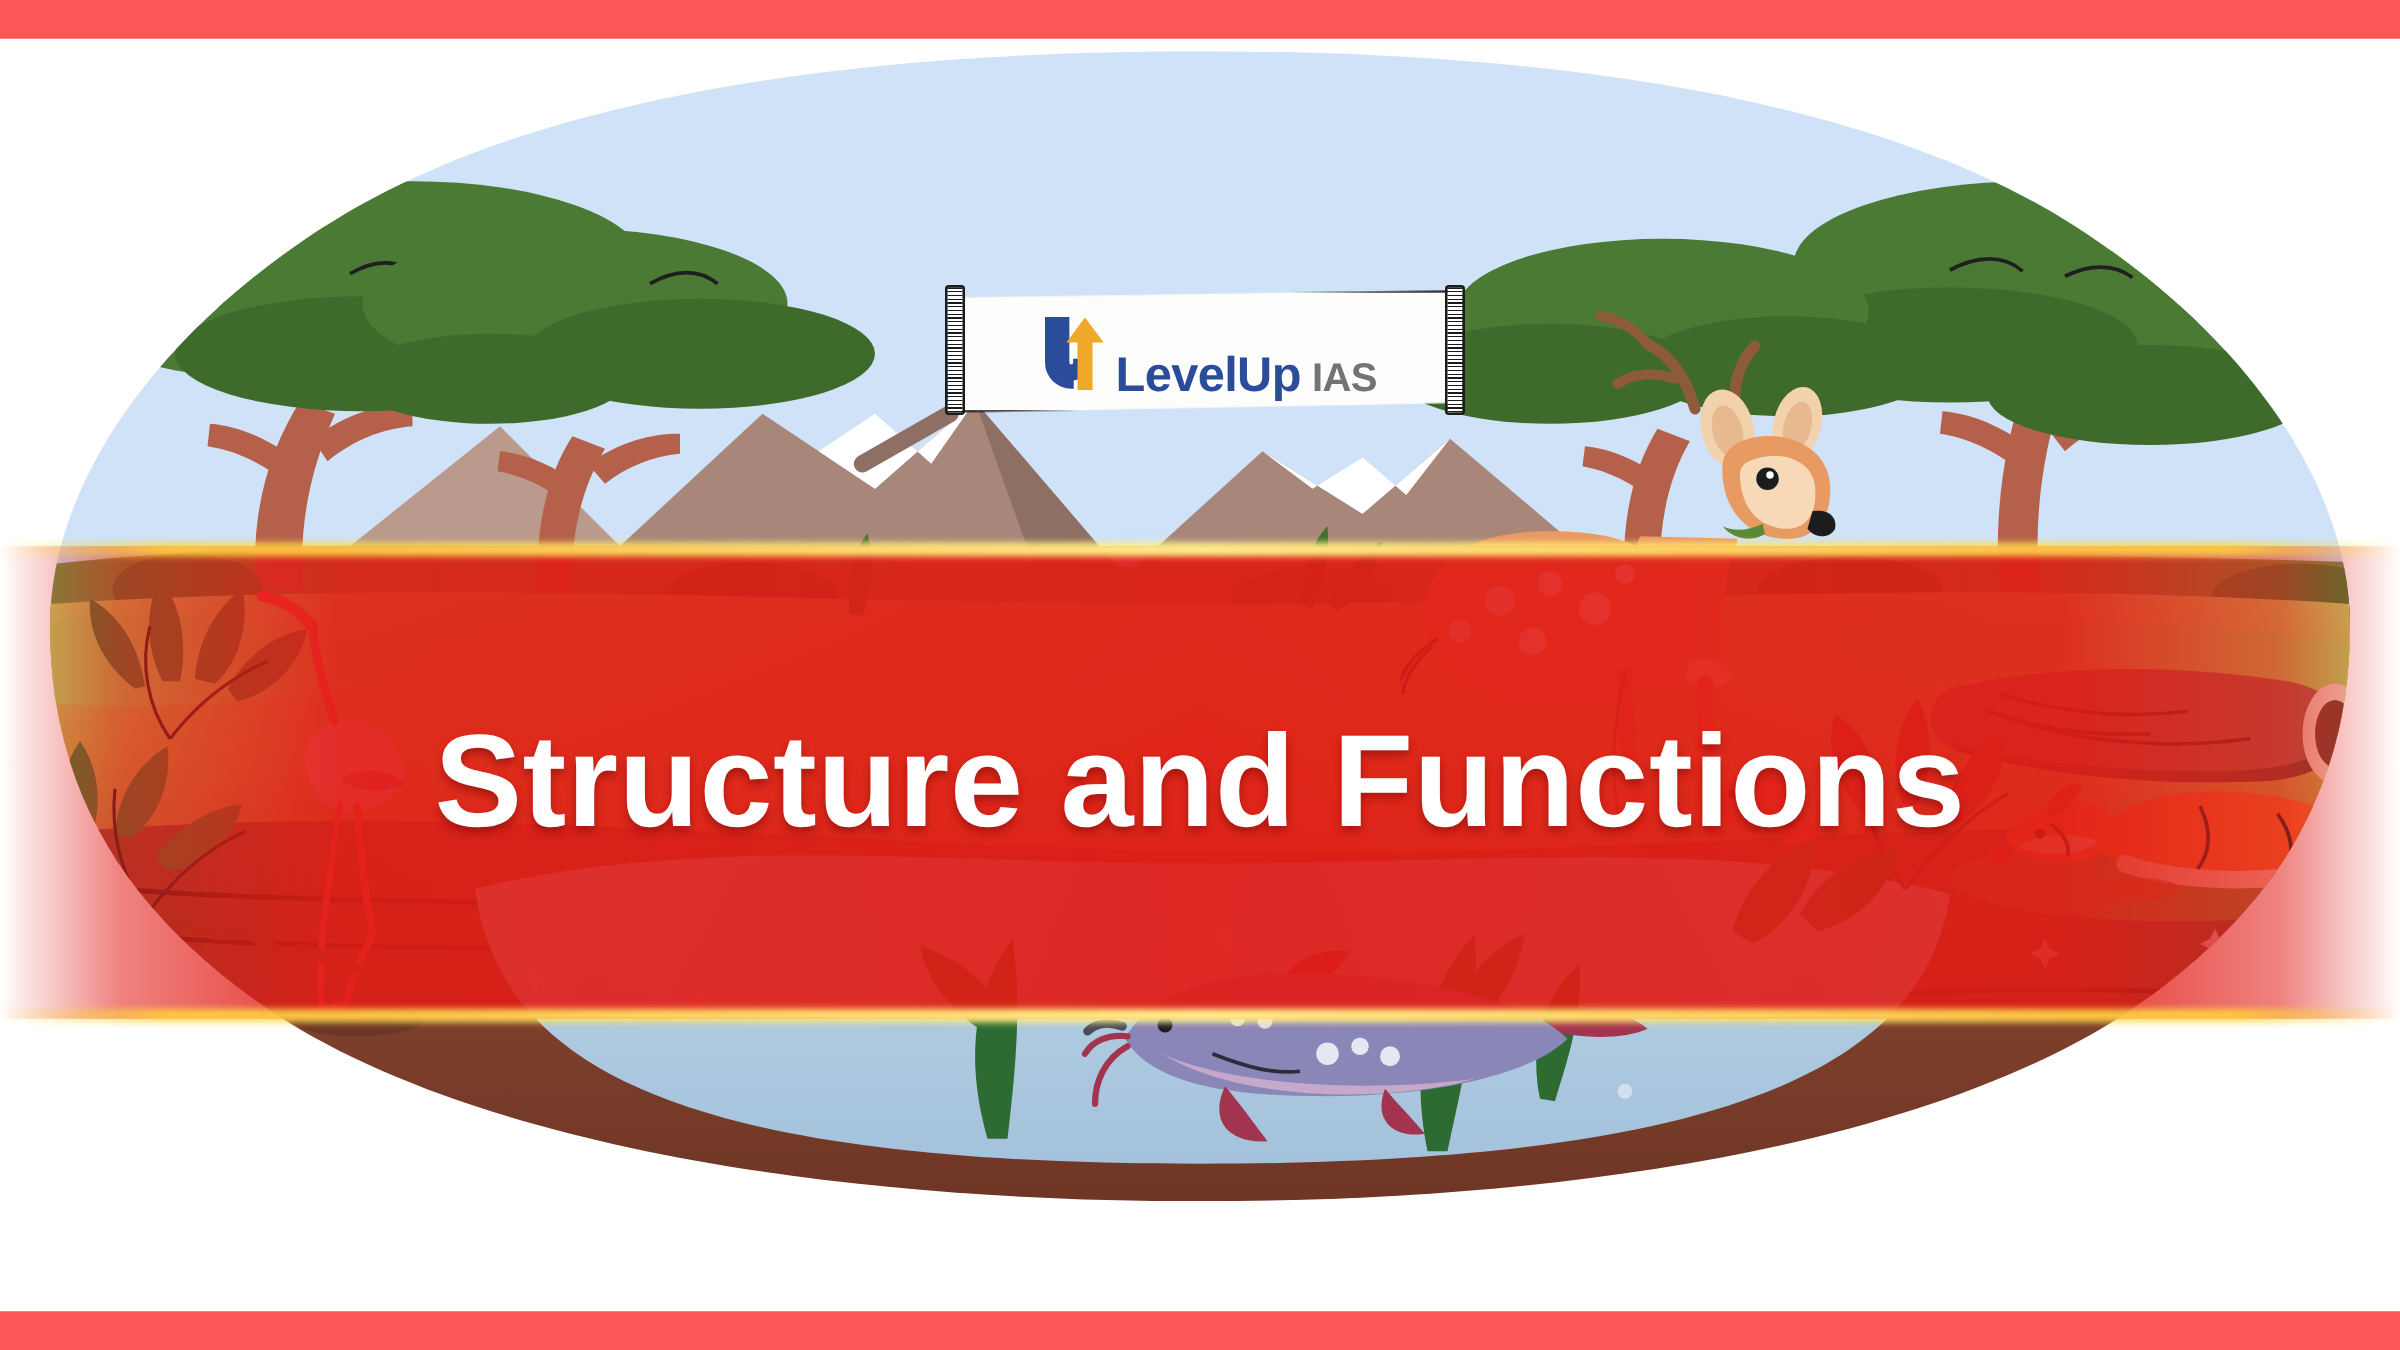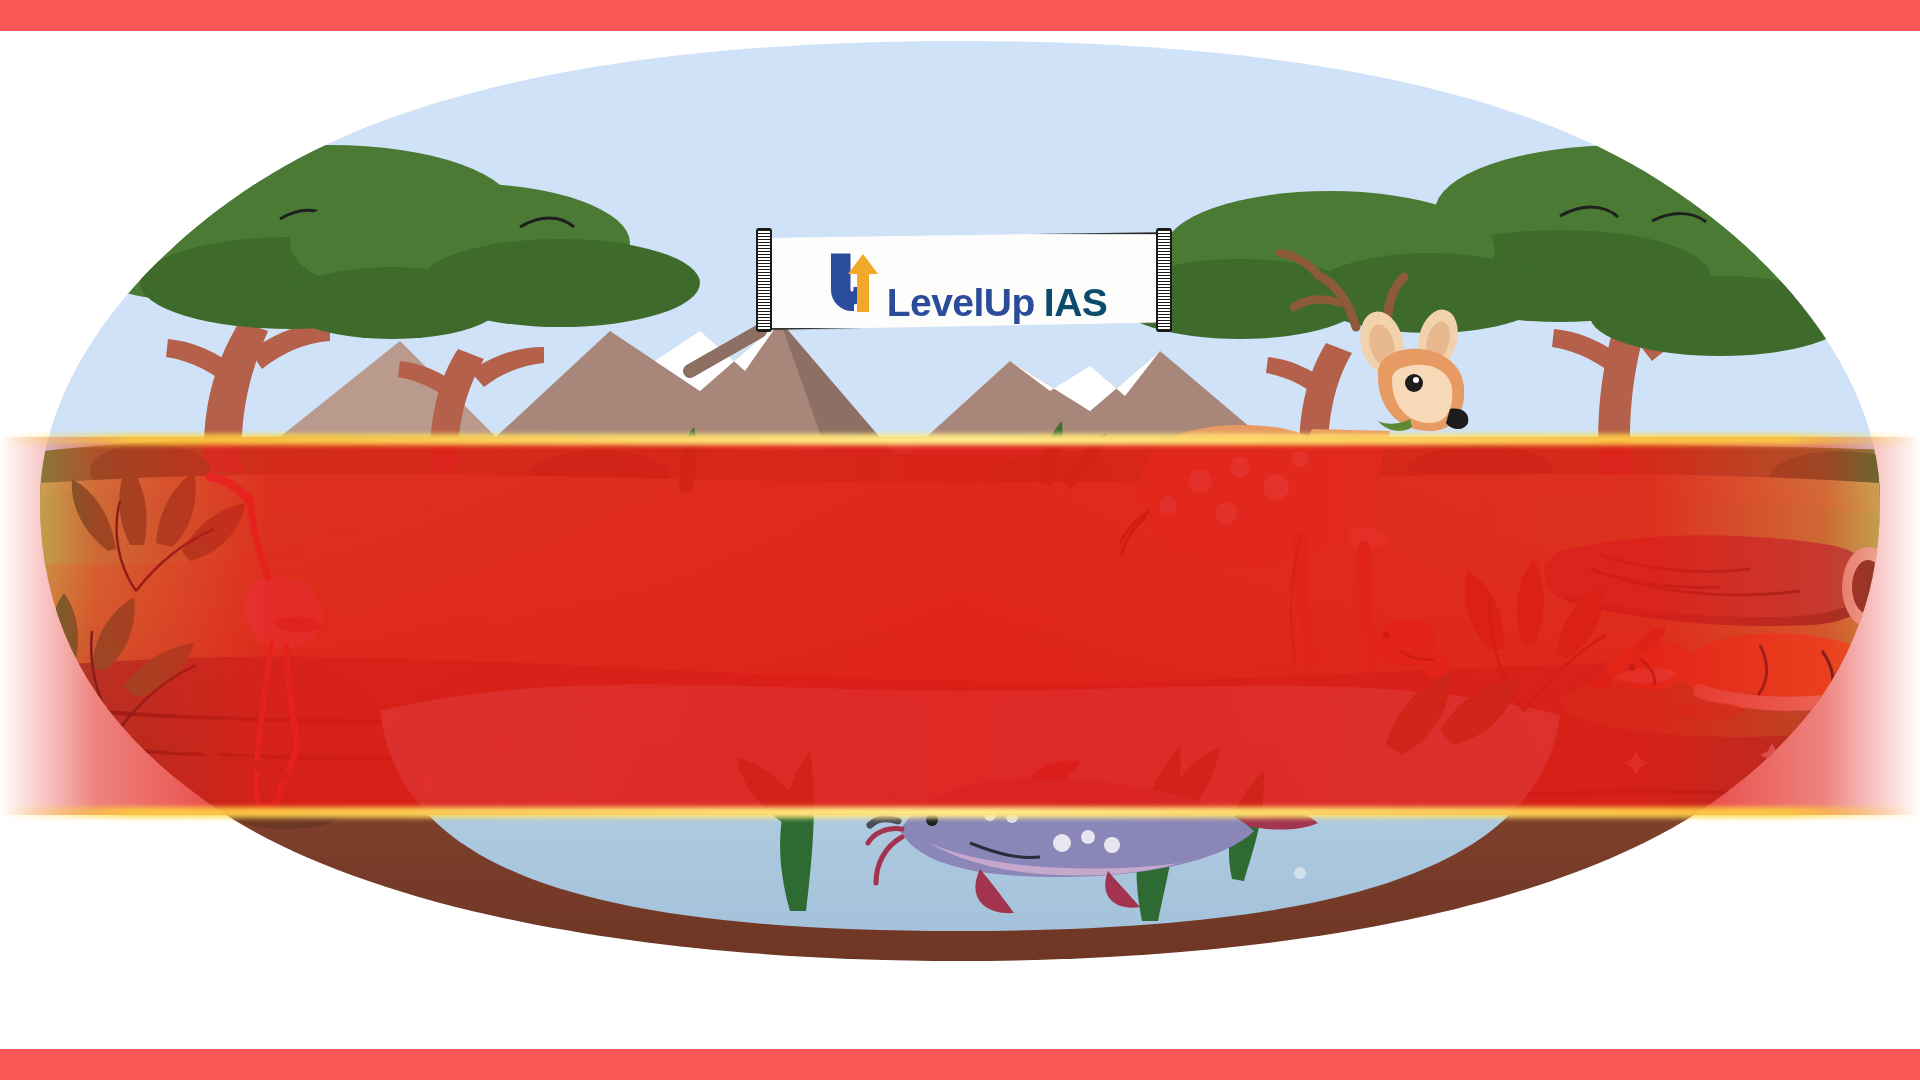--- a/index.html
+++ b/index.html
@@ -39,21 +39,21 @@
   }
   #logo-banner .rod.l{ left:-2px; }
   #logo-banner .rod.r{ right:-2px; }
   #logo-wrap{
     position:absolute; inset:0; display:flex; align-items:center; justify-content:center;
     gap:4px; padding-top:4px;
   }
   #logo-mark{ position:relative; width:62px; height:62px; flex:none; }
   #logo-text{ display:flex; align-items:baseline; gap:9px; }
   #logo-text .lv{ font-size:39px; font-weight:bold; color:#2b4b9b; letter-spacing:-.5px; }
-  #logo-text .ias{ font-size:39px; font-weight:bold; color:#0c4a6e; letter-spacing:-.5px;margin-top:40px; }
+  #logo-text .ias{ font-size:32px; font-weight:bold; color:#737373; letter-spacing:-.5px;margin-top:40px; }
 
   
   #ribbon{
     position:absolute; left:0; top:437px; width:1920px; height:378px; z-index:40;
     background:
       linear-gradient(to right,
         rgba(225,28,22,0) 0%,
         rgba(225,28,22,.55) 5%,
         rgba(225,28,22,.88) 14%,
         rgba(225,28,22,.93) 50%,
@@ -398,18 +398,19 @@
       </div>
       <div id="logo-text">
         <span class="lv">LevelUp</span>
         <span class="ias">IAS</span>
       </div>
     </div>
   </div>
 
   <div id="ribbon">
     <h1 id="title">
+      <span class="l1">Structure and Functions</span>
     </h1>
   </div>
 
   <div class="bar bottom"></div>
 
 </div>
 
 </body></html>

